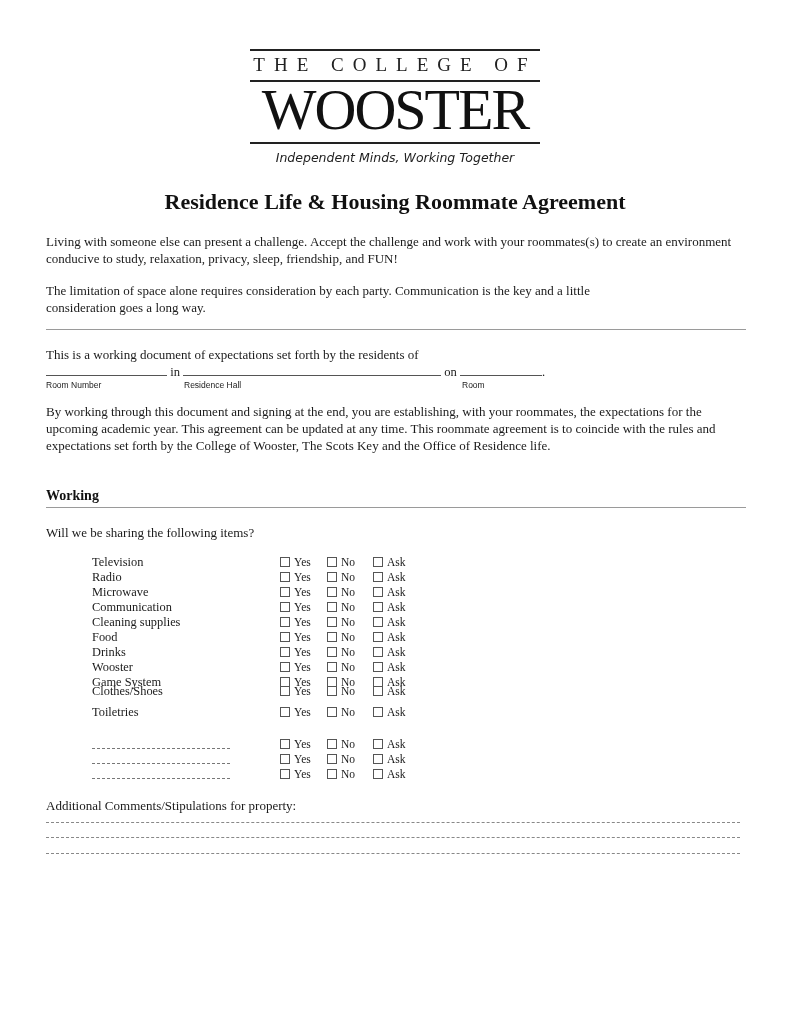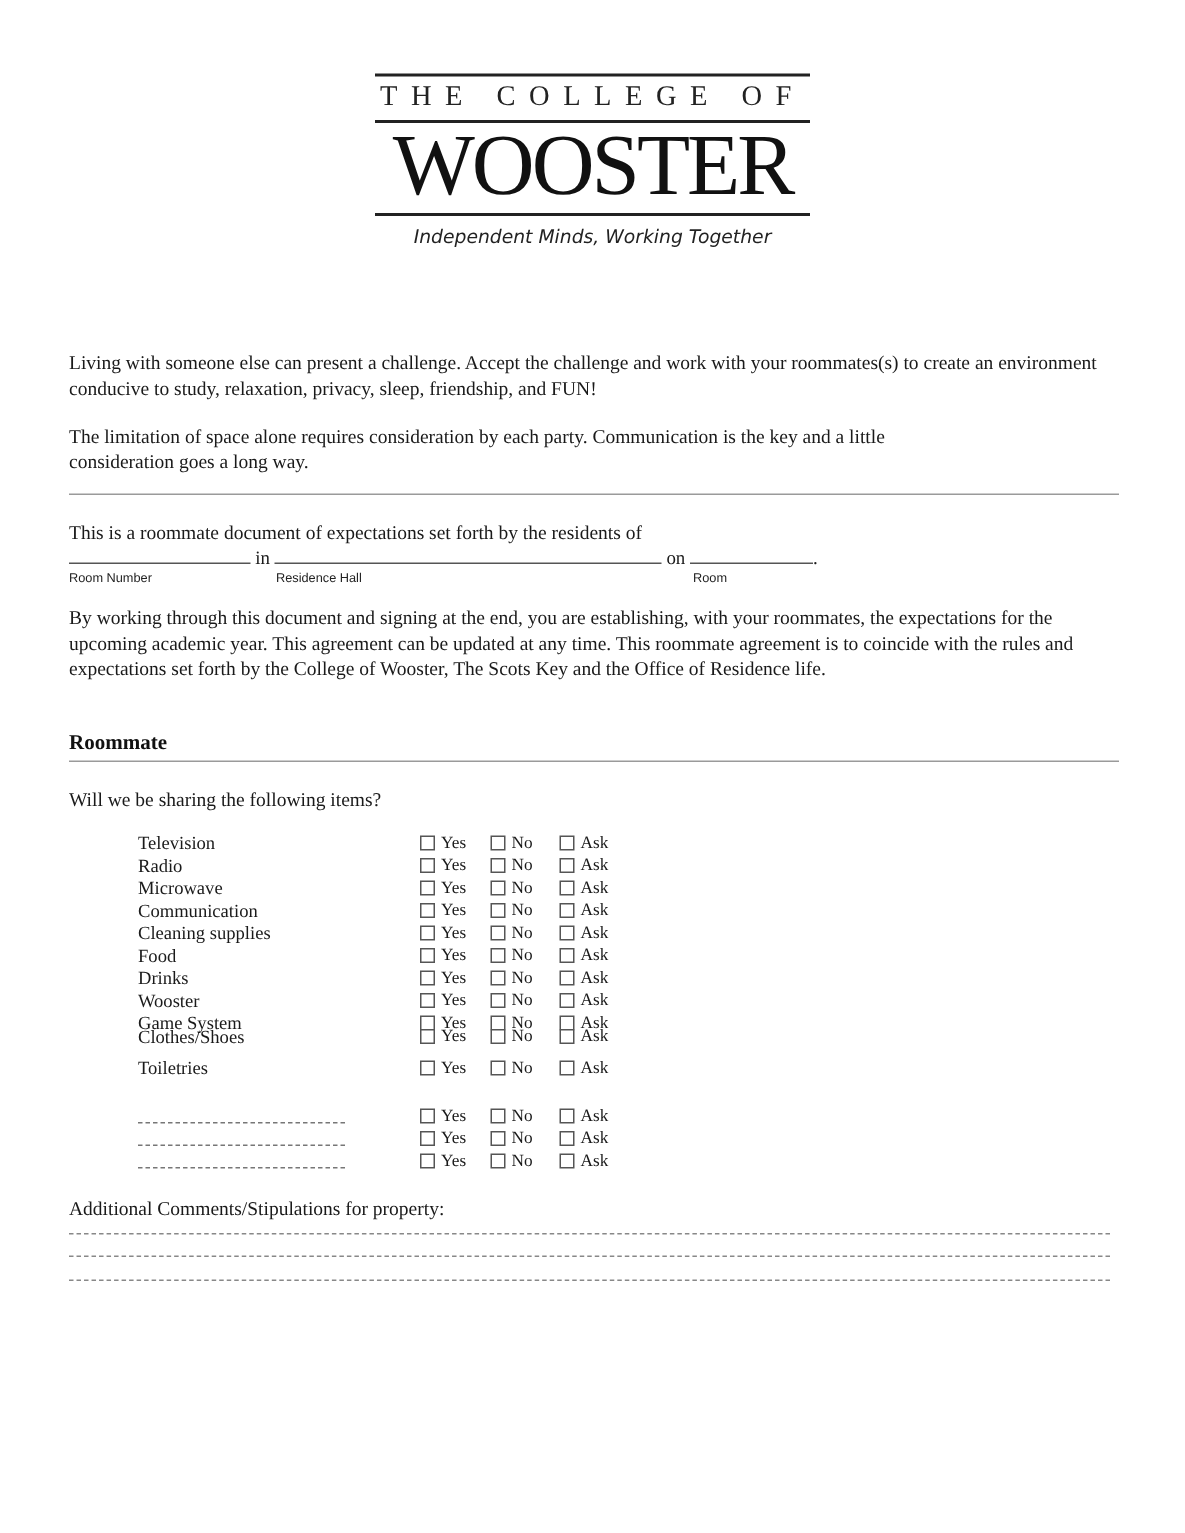--- a/index.html
+++ b/index.html
@@ -50,41 +50,42 @@
 
   <div class="logo">
     <div class="rule r1"></div>
     <div class="line1">THE COLLEGE OF</div>
     <div class="rule r2"></div>
     <div class="line2">WOOSTER</div>
     <div class="rule r3"></div>
   </div>
   <div class="tagline">Independent Minds, Working Together</div>
 
+  <div class="title">Residence Life &amp; Housing Roommate Agreement</div>
 
   <div class="para" style="top:233px;">Living with someone else can present a challenge. Accept the challenge and work with your roommates(s) to create an environment conducive to study, relaxation, privacy, sleep, friendship, and FUN!</div>
   <div class="para" style="top:282px; width:610px;">The limitation of space alone requires consideration by each party. Communication is the key and a little consideration goes a long way.</div>
 
   <div class="hr" style="top:329px;"></div>
 
-  <div class="para" style="top:346px;">This is a roommate document of expectations set forth by the residents of</div>
+  <div class="para" style="top:346px;">This is a working document of expectations set forth by the residents of</div>
   <div class="blankline" style="left:46px; top:363px;">
     <span class="blank" style="width:121px;"></span>
     <span>in</span>
     <span class="blank" style="width:258px;"></span>
     <span>on</span>
     <span class="blank" style="width:82px;"></span><span>.</span>
   </div>
   <div class="caption" style="left:46px; top:380px;">Room Number</div>
   <div class="caption" style="left:184px; top:380px;">Residence Hall</div>
   <div class="caption" style="left:462px; top:380px;">Room</div>
 
   <div class="para" style="top:403px;">By working through this document and signing at the end, you are establishing, with your roommates, the expectations for the upcoming academic year. This agreement can be updated at any time. This roommate agreement is to coincide with the rules and expectations set forth by the College of Wooster, The Scots Key and the Office of Residence life.</div>
 
-  <div class="section-heading">Roommate</div>
+  <div class="section-heading">Working</div>
   <div class="hr" style="top:507px;"></div>
   <div class="para" style="top:524px;">Will we be sharing the following items?</div>
 
   <div class="row" style="top:555px;">
     <span class="label">Television</span>
     <span class="opt" style="left:188px;">
         <span class="cb"></span>
         <span class="txt">Yes</span>
       </span>
     <span class="opt" style="left:235px;">

